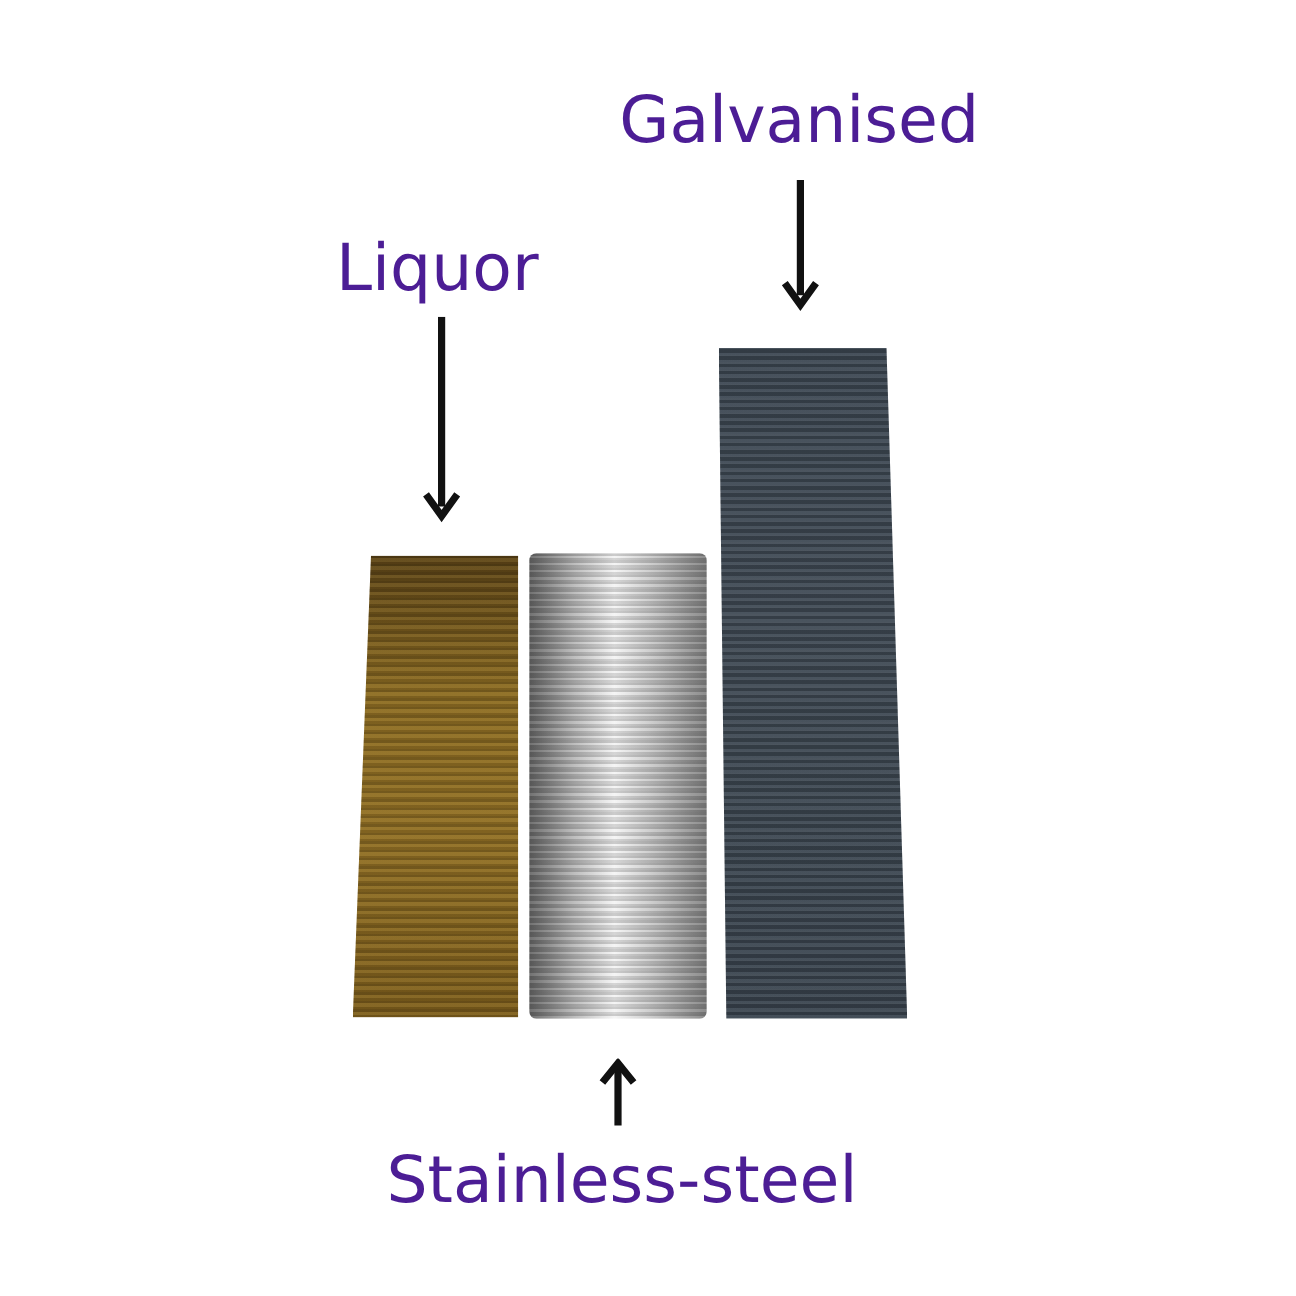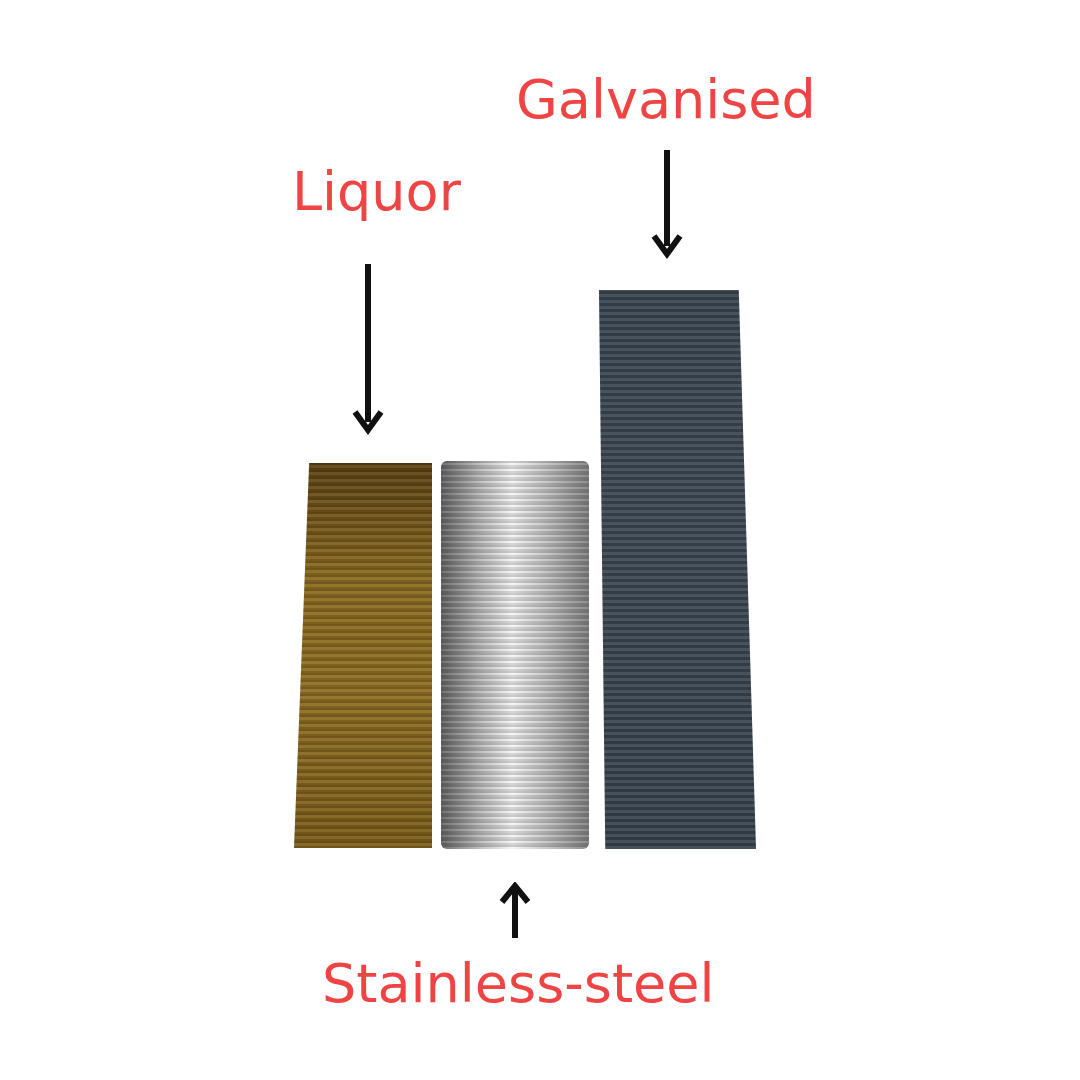--- a/index.html
+++ b/index.html
@@ -1,18 +1,18 @@
 <!DOCTYPE html>
 <html><head>
 <meta charset="utf-8">
 <style>
   html, body { margin:0; padding:0; }
   body { width:1080px; height:1080px; background:#ffffff; position:relative; overflow:hidden;
          font-family:"DejaVu Sans", sans-serif; color:#111; }
-  .label { position:absolute; font-size:54px; color:#ef4444; white-space:nowrap; }
+  .label { position:absolute; font-size:54px; color:#4c1d95; white-space:nowrap; }
   .arrow { position:absolute; }
   .strip { position:absolute; }
   #liquor { left:294px; top:463px; width:138px; height:385px;
     clip-path: polygon(11% 0, 100% 0, 100% 100%, 0 100%);
     background:
       repeating-linear-gradient(180deg, rgba(0,0,0,0.18) 0 2px, rgba(255,230,150,0.08) 2px 5px, rgba(0,0,0,0.1) 5px 7px),
       linear-gradient(180deg, #5a4216 0%, #8a6a22 30%, #8e6d24 60%, #7b5c1c 100%); }
   #stainless { left:441px; top:461px; width:148px; height:388px; border-radius:6px;
     background:
       repeating-linear-gradient(180deg, rgba(60,60,60,0.22) 0 2px, rgba(255,255,255,0.12) 2px 4px, rgba(40,40,40,0.15) 4px 6px),
@@ -25,21 +25,21 @@
 </style>
 </head>
 <body>
 
 <div class="label" style="left:516px; top:68px;">Galvanised</div>
 <svg class="arrow" style="left:650px; top:150px;" width="34" height="112" viewBox="0 0 34 112">
   <line x1="17" y1="0" x2="17" y2="96" stroke="#111" stroke-width="6"></line>
   <polyline points="4,86 17,104 30,86" fill="none" stroke="#111" stroke-width="6" stroke-linejoin="miter"></polyline>
 </svg>
 
-<div class="label" style="left:280px; top:160px;margin-left:12px;">Liquor</div>
+<div class="label" style="left:280px; top:192px;">Liquor</div>
 <svg class="arrow" style="left:351px; top:264px;" width="34" height="172" viewBox="0 0 34 172">
   <line x1="17" y1="0" x2="17" y2="158" stroke="#111" stroke-width="6"></line>
   <polyline points="4,148 17,166 30,148" fill="none" stroke="#111" stroke-width="6"></polyline>
 </svg>
 
 <div class="strip" id="liquor"></div>
 <div class="strip" id="stainless"></div>
 <div class="strip" id="galvanised"></div>
 
 <svg class="arrow" style="left:498px; top:882px;" width="34" height="58" viewBox="0 0 34 58">

